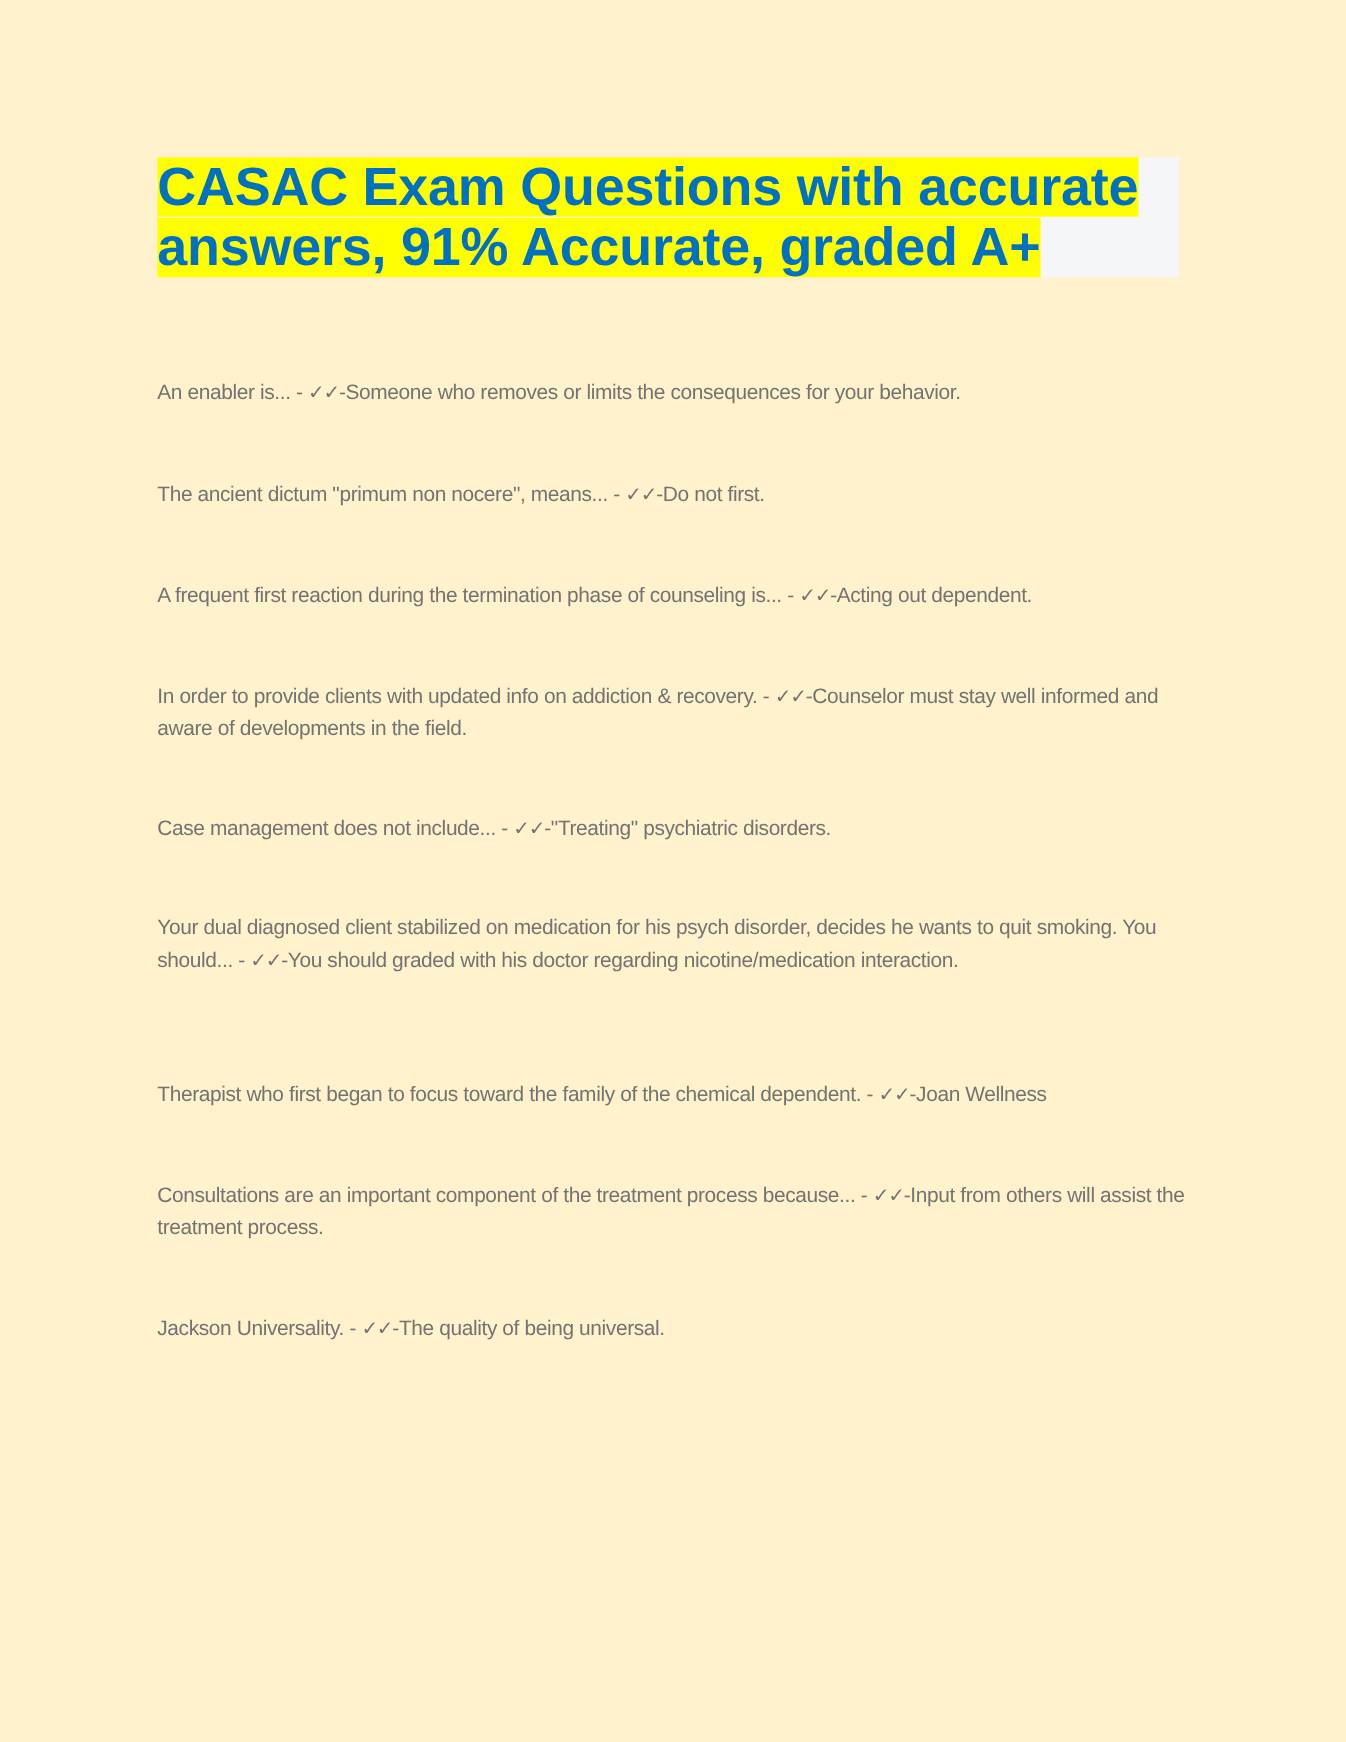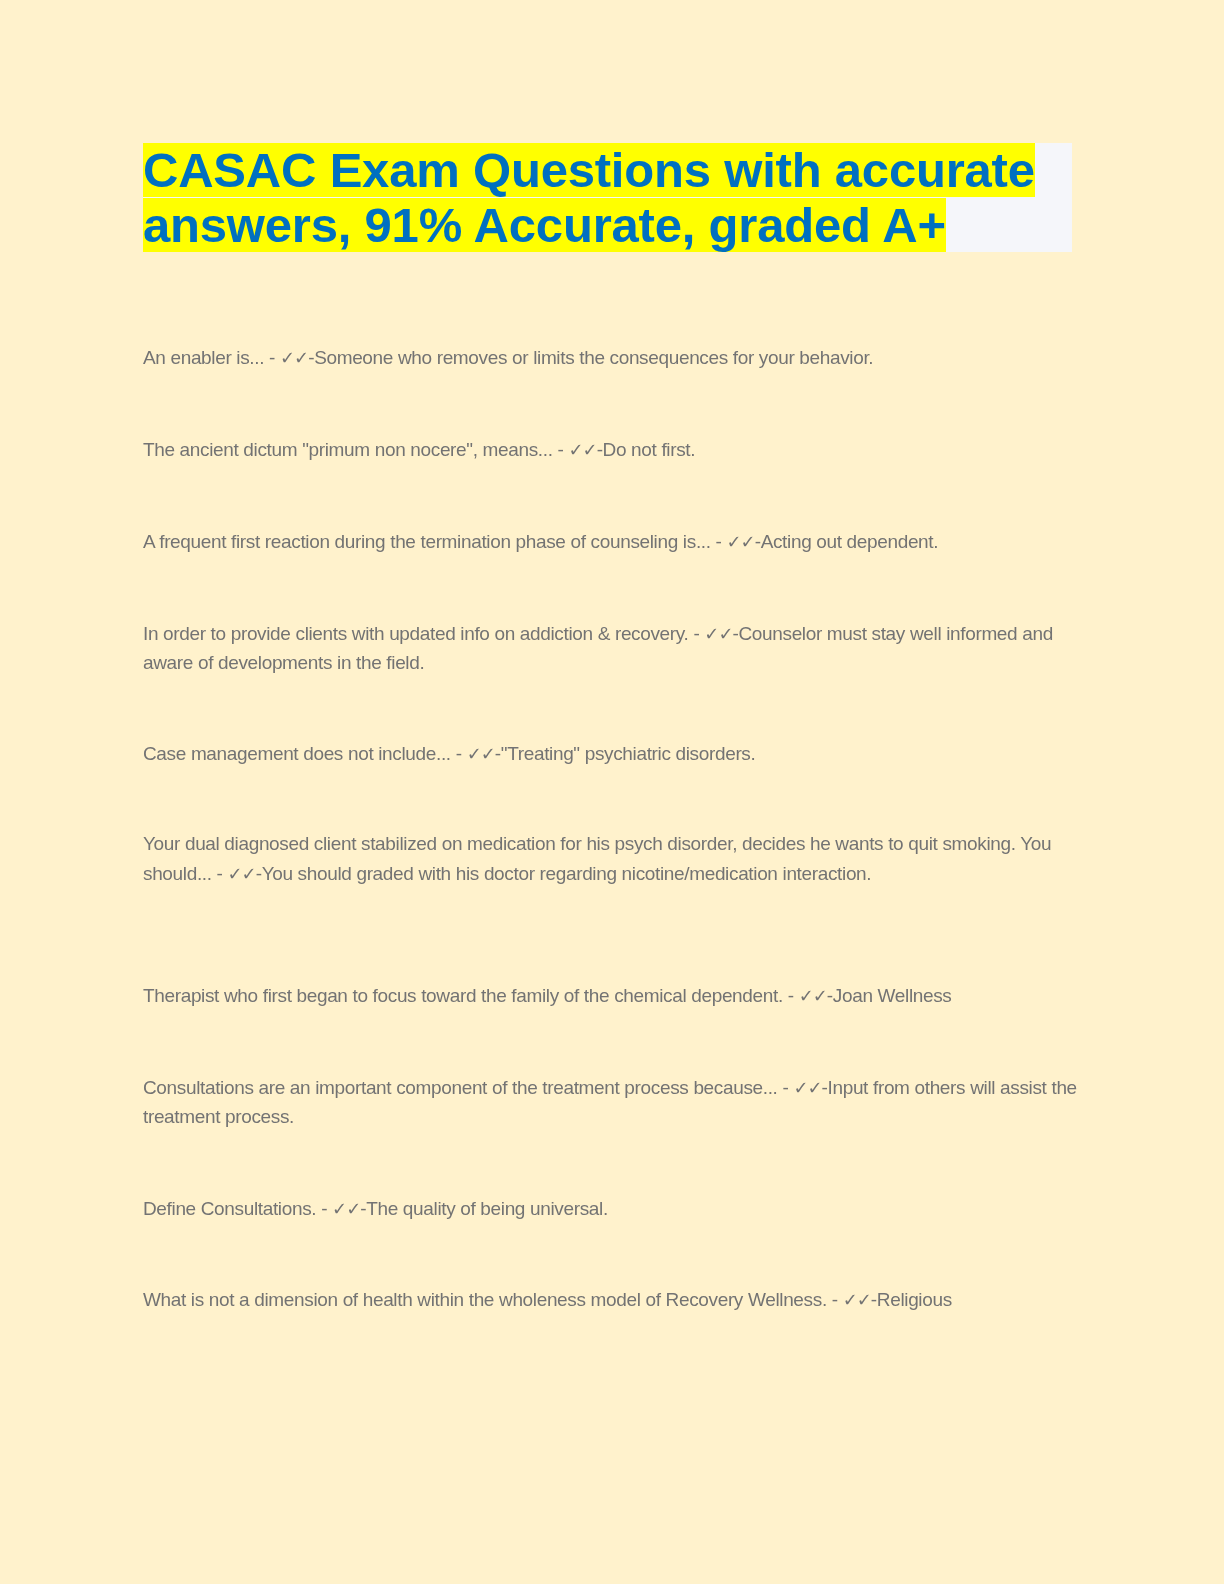--- a/index.html
+++ b/index.html
@@ -97,20 +97,17 @@
 
   <p class="qa" style="top:981px;">
     <span>Therapist who first began to focus toward the family of the chemical dependent. - </span><span class="check">✓✓</span><span>-Joan Wellness</span>
   </p>
 
   <p class="qa" style="top:1073px;">
     <span>Consultations are an important component of the treatment process because... - </span><span class="check">✓✓</span><span>-Input from others will assist the treatment process.</span>
   </p>
 
   <p class="qa" style="top:1194px;">
-    <span>Define Consultations. - </span><span class="check">✓✓</span><span>-The quality of being universal.</span>
+    <span>Jackson Universality. - </span><span class="check">✓✓</span><span>-The quality of being universal.</span>
   </p>
 
-  <p class="qa" style="top:1285px;">
-    <span>What is not a dimension of health within the wholeness model of Recovery Wellness. - </span><span class="check">✓✓</span><span>-Religious</span>
-  </p>
 
 </div>
 
 </body></html>

